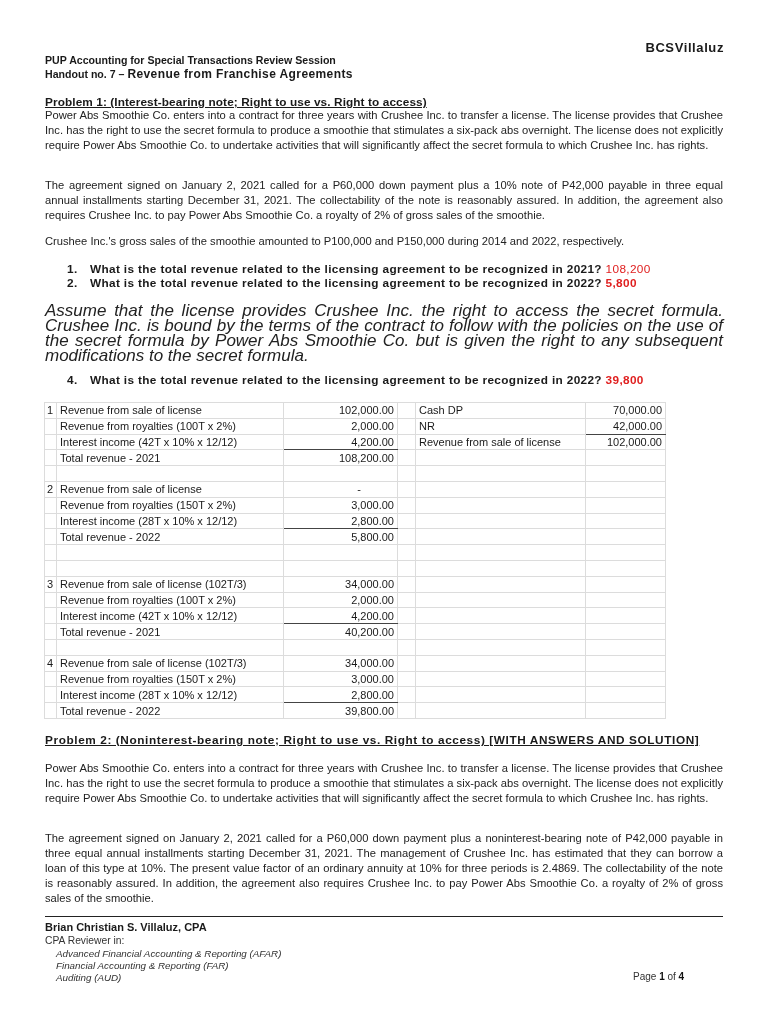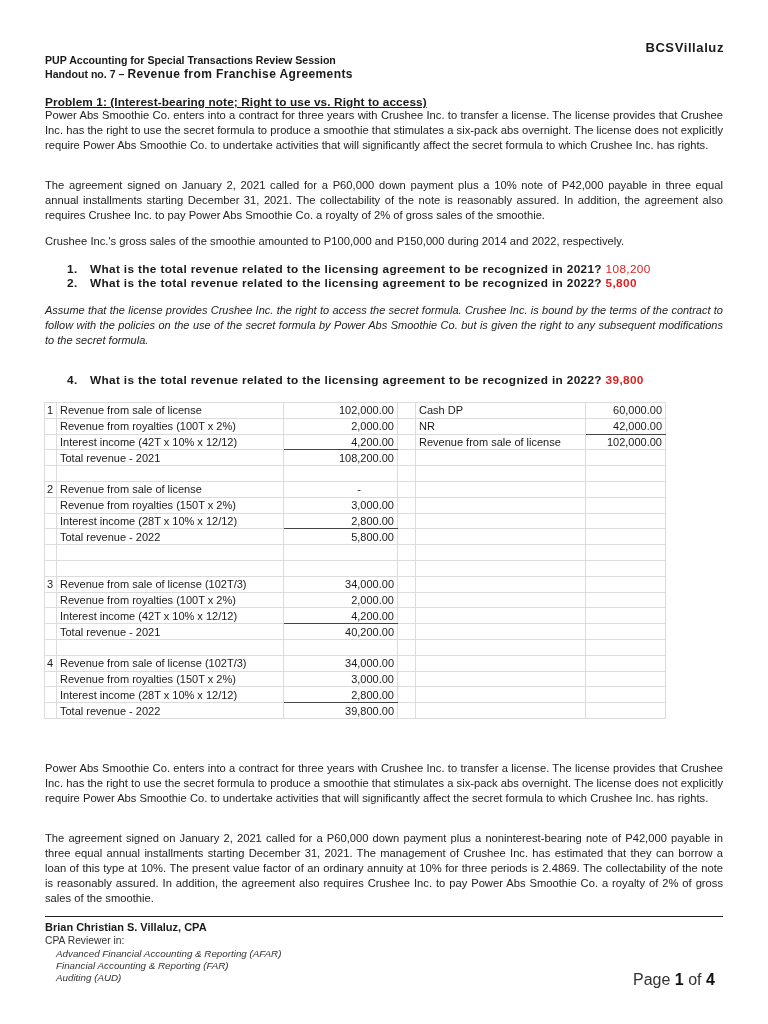--- a/index.html
+++ b/index.html
@@ -6,41 +6,41 @@
   body { width:768px; height:1024px; position:relative; overflow:hidden; color:#1a1a1a;
          font-family:"Liberation Sans", sans-serif; }
   .page { position:absolute; left:0; top:0; width:768px; height:788px; }
   .abs { position:absolute; }
   .brand { right:44px; top:40px; font-size:13px; font-weight:bold; letter-spacing:0.6px; }
   .hdr1 { left:45px; top:54px; font-size:10.6px; font-weight:bold; }
   .hdr2 { left:45px; top:67px; font-size:10.6px; font-weight:bold; }
   .hdr2 .big { font-size:12px; letter-spacing:0.4px; }
   .ptitle { left:45px; font-size:11.8px; font-weight:bold; letter-spacing:0.1px;text-decoration:underline; }
   .para { left:45px; width:678px; font-size:11.2px; line-height:15.1px; text-align:justify; text-align-last:left; color:#222; }
-  .para.ital { font-style:italic; font-size:11px; }
+  .para.ital { font-style:italic; font-size:17px; }
   .q { left:67px; font-size:11.8px; font-weight:bold; letter-spacing:0.35px; white-space:nowrap; }
   .q .num { display:inline-block; width:23px; }
   .ans { color:#e02020; }
   .ans.light { font-weight:normal; }
   table.sheet { position:absolute; left:44px; top:402px; border-collapse:collapse;
                 font-size:11px; color:#1a1a1a; }
   table.sheet td { border:1px solid #dcdcdc; height:14.8px; padding:0 3px; white-space:nowrap; line-height:14px; }
   td.c0 { width:7px; padding:0 2px !important; }
   td.c1 { width:220px; }
   td.c2 { width:70px; text-align:right; }
   td.c3 { width:11px; }
   td.c4 { width:163px; }
   td.c5 { width:73px; text-align:right; }
   .b { font-weight:normal; }
   td.ul { border-bottom:1.5px solid #444 !important; }
   .footline { left:45px; top:916px; width:678px; height:0; border-top:1.3px solid #222; }
   .fname { left:45px; top:921px; font-size:11px; font-weight:bold; }
   .fsub { left:45px; top:935px; font-size:10.3px; color:#333; }
   .fitem { left:56px; font-size:9.8px; font-style:italic; color:#333; }
-  .pagenum { left:633px; top:971px; font-size:16px; color:#333; }
+  .pagenum { left:633px; top:971px; font-size:10px; color:#333; }
   .pagenum b { color:#111; }
 </style>
 </head>
 <body>
 
 <div class="page">
 
   <div class="abs brand">BCSVillaluz</div>
   <div class="abs hdr1">PUP Accounting for Special Transactions Review Session</div>
   <div class="abs hdr2">
@@ -69,21 +69,21 @@
   </div>
 
   <table class="sheet">
     <tbody>
       <tr>
         <td class="c0">1</td>
         <td class="c1">Revenue from sale of license</td>
         <td class="c2">102,000.00</td>
         <td class="c3"></td>
         <td class="c4">Cash DP</td>
-        <td class="c5">60,000.00</td>
+        <td class="c5">70,000.00</td>
       </tr>
       <tr>
         <td class="c0"></td>
         <td class="c1">Revenue from royalties (100T x 2%)</td>
         <td class="c2">2,000.00</td>
         <td class="c3"></td>
         <td class="c4">NR</td>
         <td class="c5 ul">42,000.00</td>
       </tr>
       <tr>
@@ -226,20 +226,21 @@
         <td class="c0"></td>
         <td class="c1 b">Total revenue - 2022</td>
         <td class="c2 b">39,800.00</td>
         <td class="c3"></td>
           <td class="c4"></td>
           <td class="c5"></td>
       </tr>
     </tbody>
   </table>
 
+  <div class="abs ptitle" style="top:733px;width:678px;text-align:justify;text-align-last:left;line-height:14.5px;letter-spacing:0.6px;">Problem 2: (Noninterest-bearing note; Right to use vs. Right to access) [WITH ANSWERS AND SOLUTION]</div>
   <div class="abs para" style="top:761px;">Power Abs Smoothie Co. enters into a contract for three years with Crushee Inc. to transfer a license. The license provides that Crushee Inc. has the right to use the secret formula to produce a smoothie that stimulates a six-pack abs overnight. The license does not explicitly require Power Abs Smoothie Co. to undertake activities that will significantly affect the secret formula to which Crushee Inc. has rights.</div>
   <div class="abs para" style="top:831px;">The agreement signed on January 2, 2021 called for a P60,000 down payment plus a noninterest-bearing note of P42,000 payable in three equal annual installments starting December 31, 2021. The management of Crushee Inc. has estimated that they can borrow a loan of this type at 10%. The present value factor of an ordinary annuity at 10% for three periods is 2.4869. The collectability of the note is reasonably assured. In addition, the agreement also requires Crushee Inc. to pay Power Abs Smoothie Co. a royalty of 2% of gross sales of the smoothie.</div>
 
   <div class="abs footline"></div>
   <div class="abs fname">Brian Christian S. Villaluz, CPA</div>
   <div class="abs fsub">CPA Reviewer in:</div>
   <div class="abs fitem" style="top:948px;">Advanced Financial Accounting &amp; Reporting (AFAR)</div>
   <div class="abs fitem" style="top:960px;">Financial Accounting &amp; Reporting (FAR)</div>
   <div class="abs fitem" style="top:972px;">Auditing (AUD)</div>
   <div class="abs pagenum">

